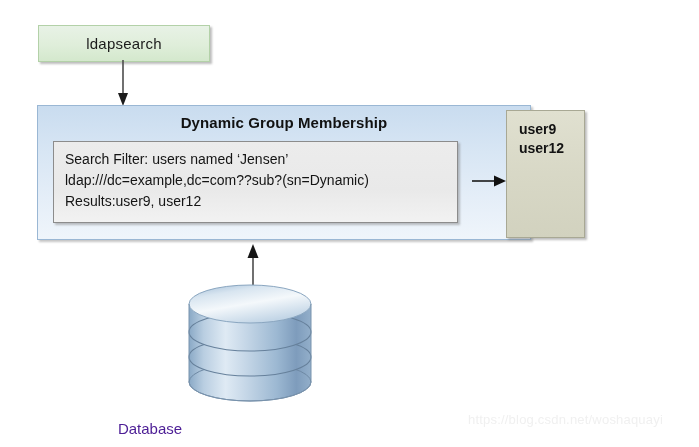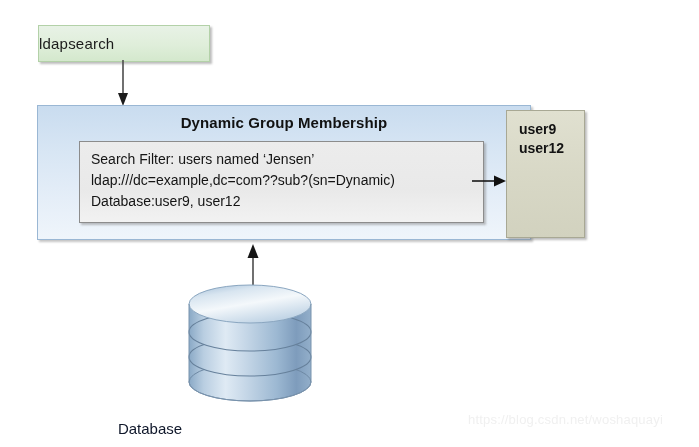--- a/index.html
+++ b/index.html
@@ -22,20 +22,21 @@
     left: 38px;
     top: 25px;
     width: 172px;
     height: 37px;
     box-sizing: border-box;
     background: linear-gradient(to bottom, #e8f2e6 0%, #dfeeda 55%, #d4e8cd 100%);
     border: 1px solid #b3d1a8;
     box-shadow: 1.5px 1.5px 2px rgba(110,110,110,0.45);
     display: flex;
     align-items: center;
+    justify-content: center;
   }
   #ldapsearch-label {
     font-size: 15px;
     color: #1b1b1b;
     letter-spacing: .2px;
   }
 
   
   #dgm-box {
     position: absolute;
@@ -63,21 +64,20 @@
     position: absolute;
     left: 15px;
     top: 35px;
     width: 405px;
     height: 82px;
     box-sizing: border-box;
     background: linear-gradient(to bottom, #ececec 0%, #e9e9e9 60%, #f2f2f2 100%);
     border: 1px solid #8c8c8c;
     box-shadow: 1.5px 1.5px 2px rgba(120,120,120,0.45);
     padding: 7px 0 16px 11px;
-    margin-left: 26px;
   }
   .filter-line {
     font-size: 14px;
     color: #141414;
     line-height: 21px;
     white-space: nowrap;
   }
 
   
   #results-box {
@@ -108,21 +108,21 @@
     height: 125px;
   }
   #database-label {
     position: absolute;
     left: 150px;
     top: 420px;
     width: 200px;
     text-align: center;
     transform: translateX(-50%);
     font-size: 15px;
-    color: #0f172a;
+    color: #4c1d95;
   }
 
   
   .arrow-svg {
     position: absolute;
     overflow: visible;
   }
 
   
   #watermark {
@@ -148,21 +148,21 @@
     <line x1="13" y1="0" x2="13" y2="37" stroke="#4d4d4d" stroke-width="1.6"></line>
     <polygon points="13,46 8,33 18,33" fill="#1c1c1c"></polygon>
   </svg>
 
   <div id="dgm-box">
     <div id="dgm-title">Dynamic Group Membership</div>
 
     <div id="filter-panel">
       <div class="filter-line">Search Filter: users named ‘Jensen’</div>
       <div class="filter-line">ldap:///dc=example,dc=com??sub?(sn=Dynamic)</div>
-      <div class="filter-line">Database:user9, user12</div>
+      <div class="filter-line">Results:user9, user12</div>
     </div>
   </div>
 
   <svg class="arrow-svg" style="left:472px; top:172px;" width="36" height="18" viewBox="0 0 36 18">
     <line x1="0" y1="9" x2="25" y2="9" stroke="#1a1a1a" stroke-width="1.6"></line>
     <polygon points="34,9 22,3.5 22,14.5" fill="#101010"></polygon>
   </svg>
 
   <div id="results-box">
     <div class="result-line">user9</div>

